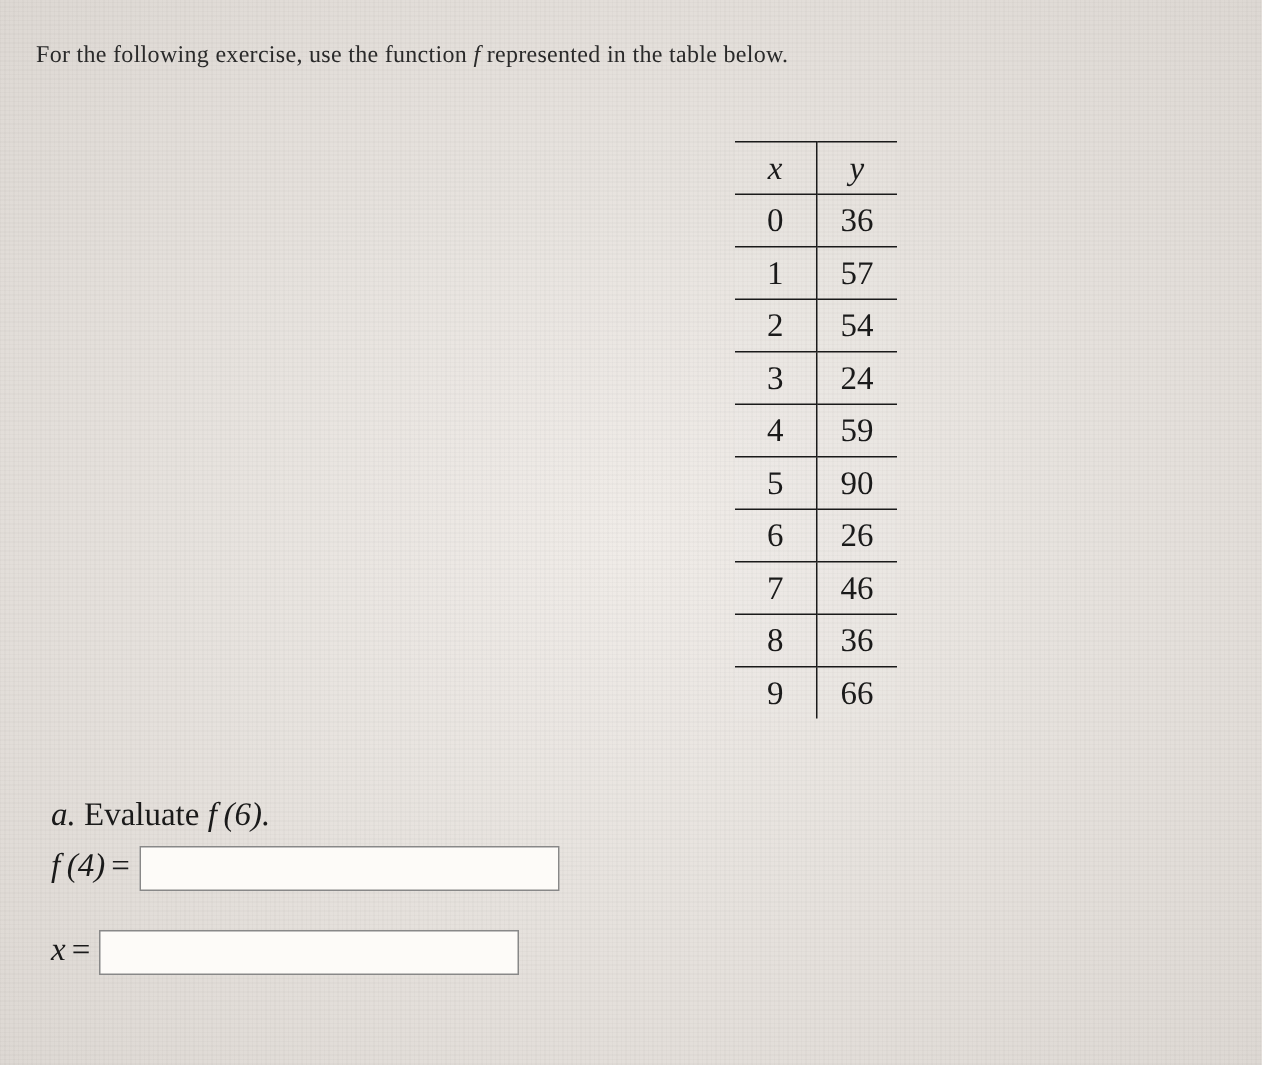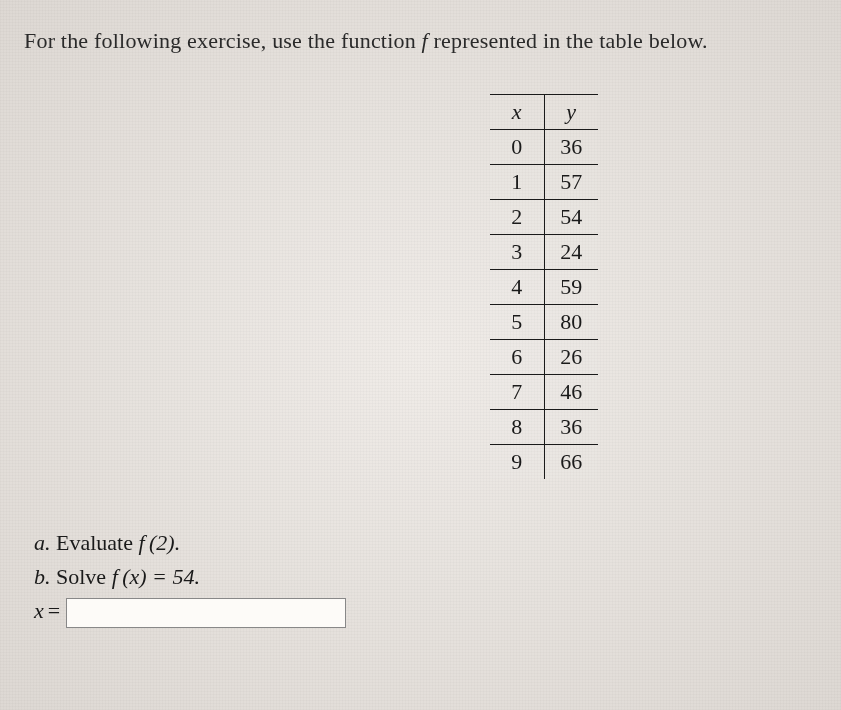--- a/index.html
+++ b/index.html
@@ -14,21 +14,21 @@
       repeating-linear-gradient(0deg, rgba(0,0,0,0.02) 0px, rgba(0,0,0,0.02) 1px, transparent 1px, transparent 3px),
       repeating-linear-gradient(90deg, rgba(0,0,0,0.02) 0px, rgba(0,0,0,0.02) 1px, transparent 1px, transparent 3px),
       radial-gradient(ellipse at center, #f0ece8 0%, #ddd8d3 100%);
     color: #1a1a1a;
     position: relative;
   }
   .intro {
     position: absolute;
     top: 28px;
     left: 24px;
-    font-size: 22px;
+    font-size: 16px;
     letter-spacing: 0.2px;
     color: #2a2a2a;
   }
   .intro .fn { font-style: italic; font-family: Georgia, serif; }
   .data-table {
     position: absolute;
     top: 94px;
     left: 490px;
     border-collapse: collapse;
     font-size: 22px;
@@ -106,21 +106,21 @@
     <tr>
         <td>3</td>
         <td>24</td>
       </tr>
     <tr>
         <td>4</td>
         <td>59</td>
       </tr>
     <tr>
         <td>5</td>
-        <td>80</td>
+        <td>90</td>
       </tr>
     <tr>
         <td>6</td>
         <td>26</td>
       </tr>
     <tr>
         <td>7</td>
         <td>46</td>
       </tr>
     <tr>
@@ -129,21 +129,21 @@
       </tr>
     <tr>
         <td>9</td>
         <td>66</td>
       </tr>
   </tbody>
 </table>
 
 <div class="qa">
   <div class="row">
-    <span class="label">a.</span><span> Evaluate </span><span class="math">f (2).</span>
+    <span class="label">a.</span><span> Evaluate </span><span class="math">f (6).</span>
   </div>
-  <div class="row">
-    <span class="label">b.</span><span> Solve </span><span class="math">f (x) = 54.</span>
+  <div class="row spacer">
+    <span class="math">f (4)</span><span class="eq">=</span><input type="text" class="answer-input" value="" style="">
   </div>
   <div class="row">
     <span class="math">x</span><span class="eq">=</span><input type="text" class="answer-input" value="" style="">
   </div>
 </div>
 
 </body></html>

